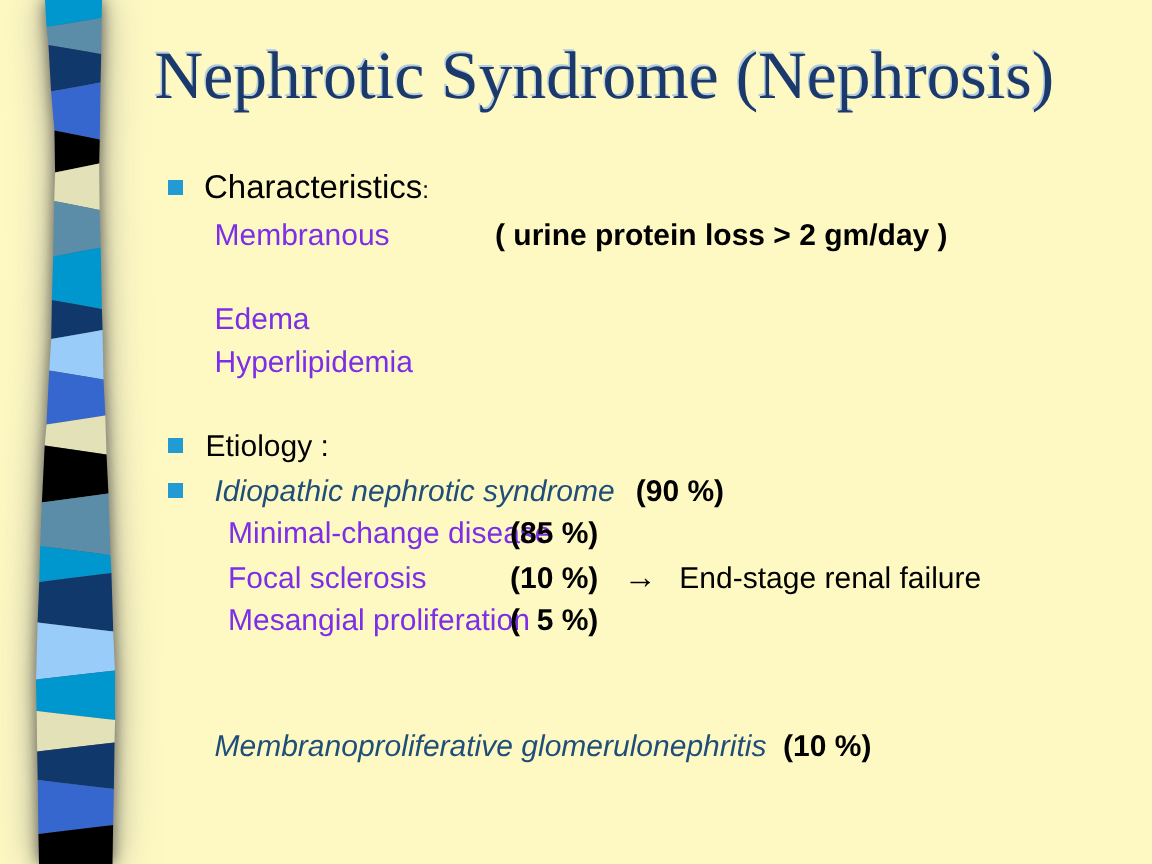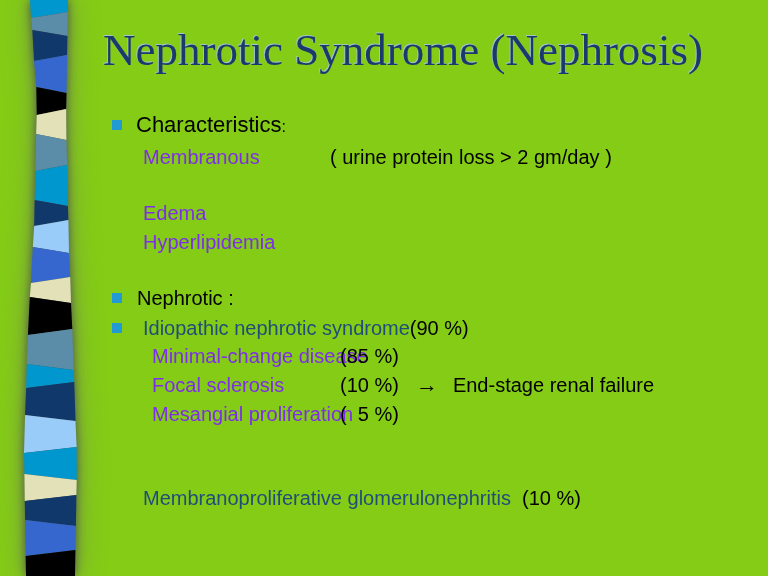--- a/index.html
+++ b/index.html
@@ -1,21 +1,21 @@
 <!DOCTYPE html>
 <html style="--title: #1B3A6B; --purple: #7D2FE8; --darkblue: #1F4E79; --bullet: #229BD5; --black: #000000; --background: #FFFFFF;"><head>
 <meta charset="utf-8">
 <style>
   html, body { margin:0; padding:0; }
   body {
     width:768px; height:576px; overflow:hidden;
     background:#ffffff;
     font-family:"Liberation Sans", sans-serif;
   }
-  .slide { position:relative; width:768px; height:576px; background:#84cc16; }
+  .slide { position:relative; width:768px; height:576px; background:#fef9c3; }
 
   
   .ribbon-svg {
     position:absolute; left:0; top:0;
     filter: drop-shadow(0 0 5px rgba(70,70,70,0.85)) drop-shadow(0 0 13px rgba(110,110,110,0.55));
   }
 
   
   .title {
     position:absolute; left:103px; top:24px; margin:0;
@@ -34,23 +34,23 @@
   .bullet {
     display:inline-block; width:10px; height:10px;
     background:var(--bullet);
     vertical-align:middle; margin-bottom:3px;
   }
   .gap-sm { margin-right:14px; }
   .gap-md { margin-right:15px; }
   .gap-lg { margin-right:21px; }
   .label  { display:inline-block; width:187px; color:var(--purple); }
   .label2 { display:inline-block; width:188px; color:var(--purple); }
-  .darkblue { color:var(--darkblue); }
-  .pre { white-space:pre; }
-  .pct-gap { }
+  .darkblue { color:var(--darkblue);font-style:italic; }
+  .pre { white-space:pre;font-weight:bold; }
+  .pct-gap { margin-left:14px; }
   .arrow { font-weight:bold; font-size:22px; margin-left:17px; }
   .note  { margin-left:15px; }
 </style>
 </head>
 <body>
 
 <div class="slide">
 
   <svg id="ribbon-svg" class="ribbon-svg" width="95" height="576" viewBox="0 0 95 576">
       <polygon points="30,0 68,0 67.75,12 31.05,18" fill="#0097CE"></polygon>
@@ -87,21 +87,21 @@
     <span class="label">Membranous</span><span class="pre">( urine protein loss &gt; 2 gm/day )</span>
   </div>
   <div class="row" style="top:229px; left:143px;">
     <span class="label">Hyperlipidemia</span><span class="pre"></span>
   </div>
   <div class="row" style="top:200px; left:143px;">
     <span class="label">Edema</span><span class="pre"></span>
   </div>
 
   <div class="row" style="top:285px; left:112px;">
-    <span class="bullet gap-md"></span><span>Nephrotic :</span>
+    <span class="bullet gap-md"></span><span>Etiology :</span>
   </div>
 
   <div class="row" style="top:315px; left:112px;">
     <span class="bullet gap-lg"></span><span class="darkblue">Idiopathic nephrotic syndrome</span><span class="pre pct-gap">(90 %)</span>
   </div>
 
   <div class="row" style="top:343px; left:152px;">
     <span class="label2">Minimal-change disease</span><span class="pre">(85 %)</span>
   </div>
   <div class="row" style="top:372px; left:152px;">

